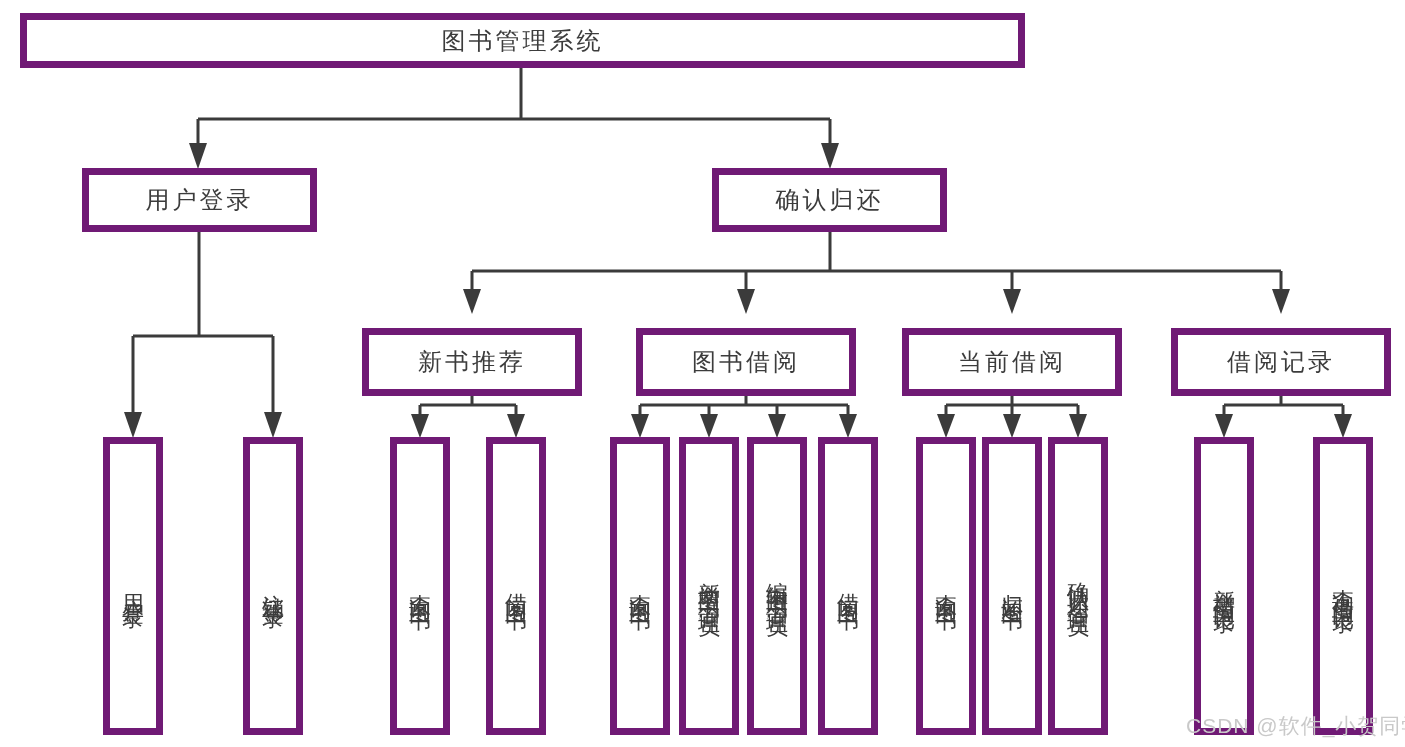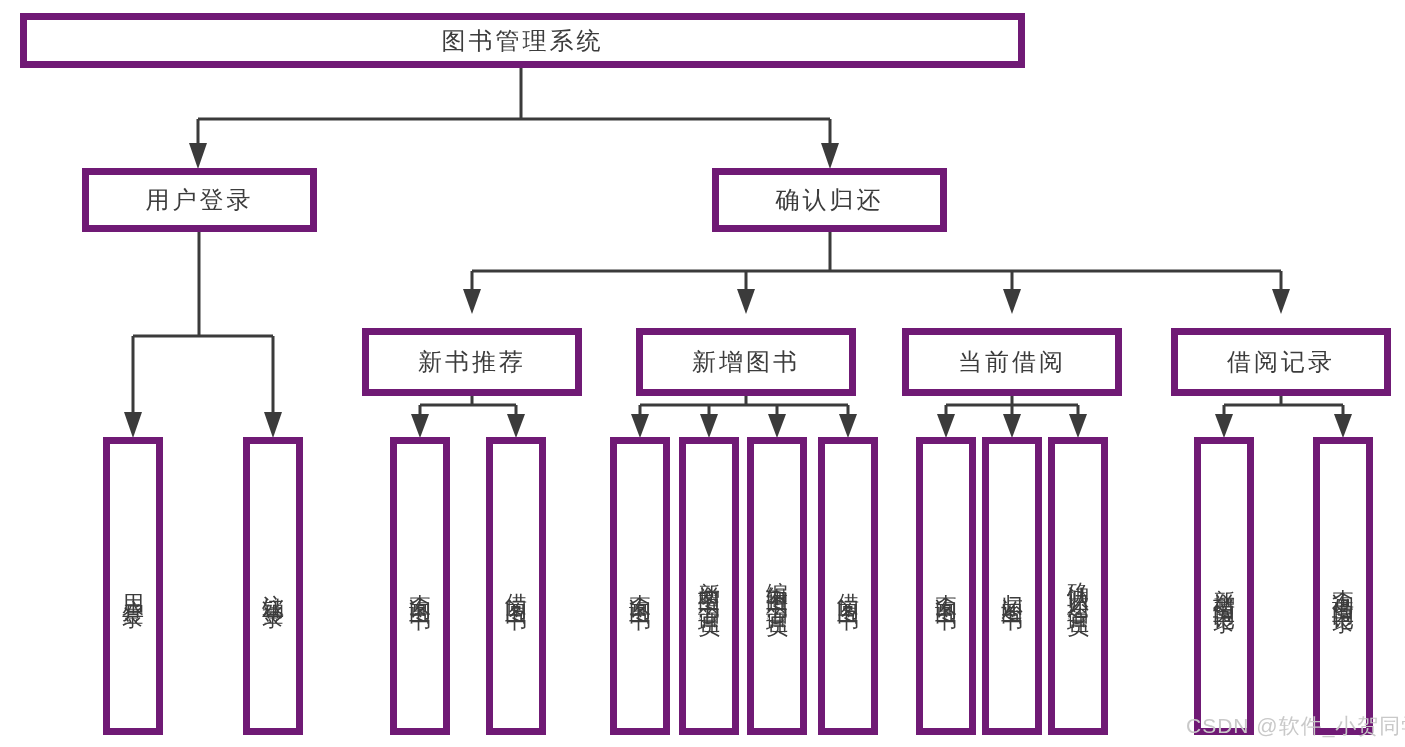--- a/index.html
+++ b/index.html
@@ -114,21 +114,21 @@
     <span class="hlabel">用户登录</span>
   </div>
   <div class="node lvl2" style="left:712px">
     <span class="hlabel">确认归还</span>
   </div>
 
   <div class="node lvl3" style="left:362px">
     <span class="hlabel">新书推荐</span>
   </div>
   <div class="node lvl3" style="left:636px">
-    <span class="hlabel">新增图书</span>
+    <span class="hlabel">图书借阅</span>
   </div>
   <div class="node lvl3" style="left:1171px">
     <span class="hlabel">借阅记录</span>
   </div>
   <div class="node lvl3" style="left:902px">
     <span class="hlabel">当前借阅</span>
   </div>
 
   <div class="node leaf" style="left:103px">
     <span class="vlabel">用户登录</span>

